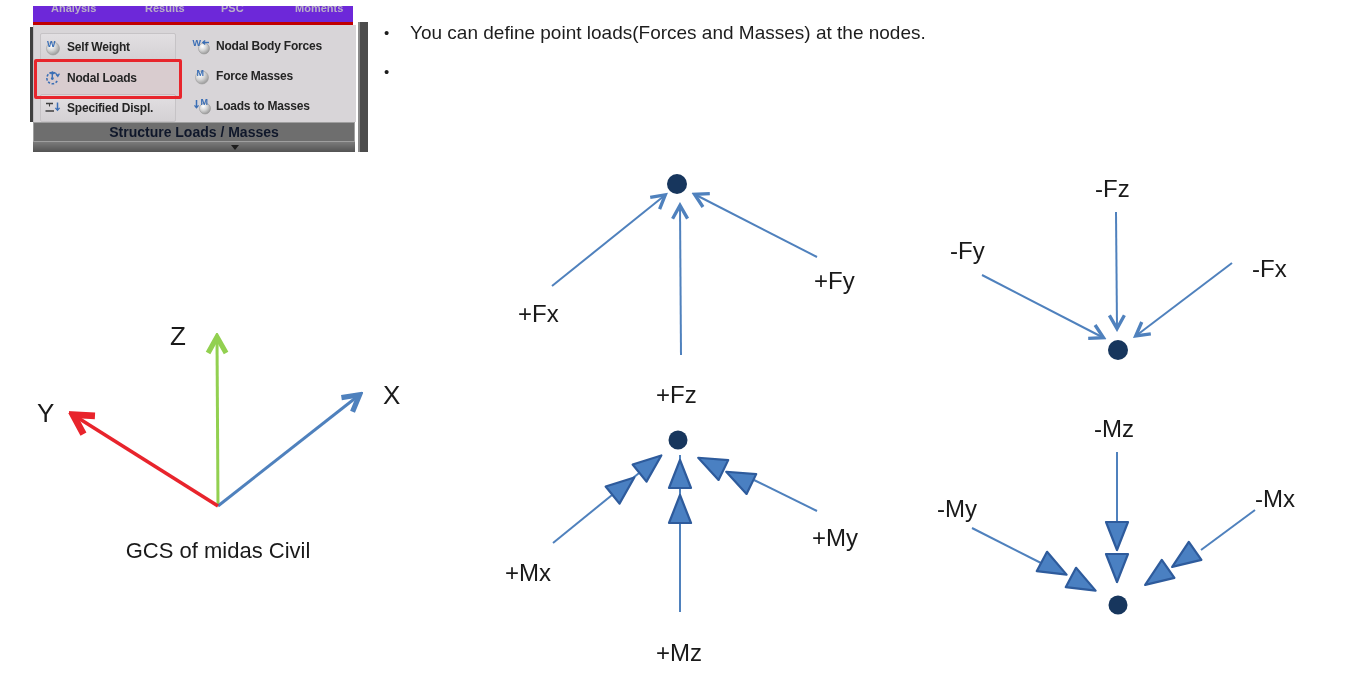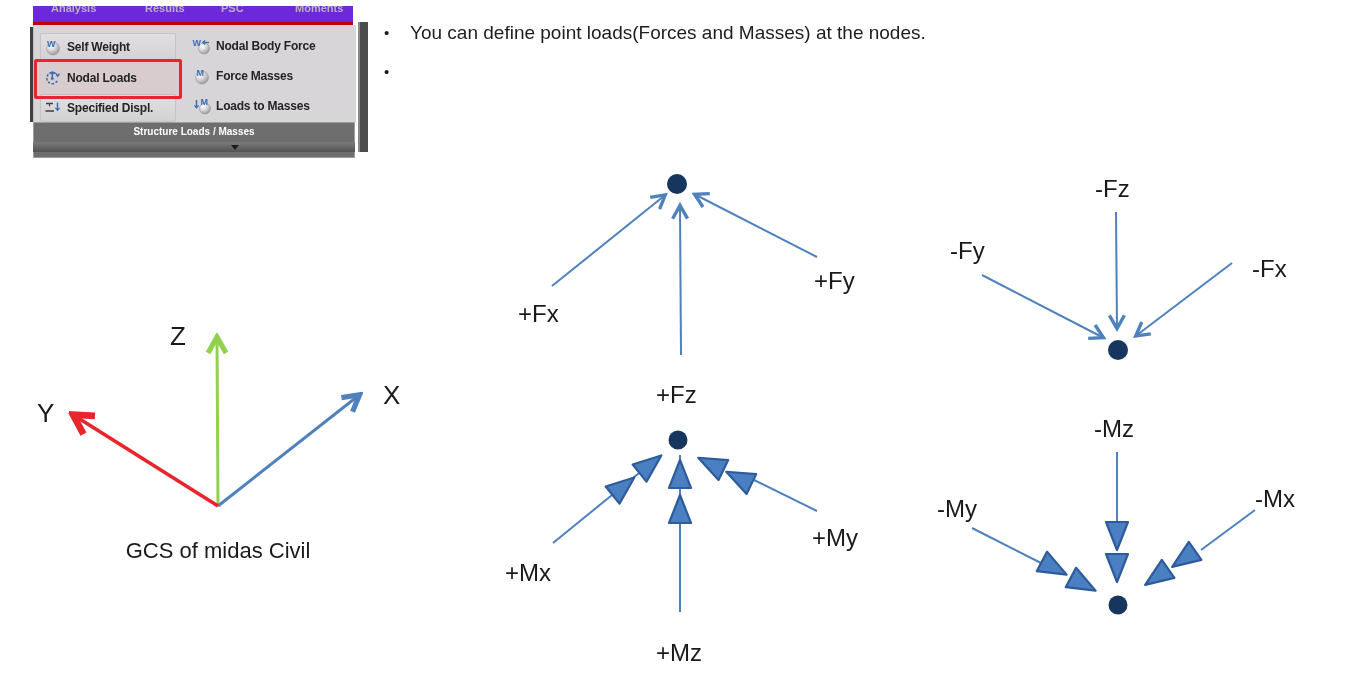--- a/index.html
+++ b/index.html
@@ -18,22 +18,22 @@
   .right-sliver{position:absolute;left:328px;top:16px;width:8px;height:130px;background:#4c4c4c;
                 border-left:2px solid #8a8a8a;}
   .rbtn{position:absolute;height:26px;display:flex;align-items:center;gap:4px;}
   .rbtn .ico{width:20px;height:18px;flex:0 0 20px;}
   .rbtn .lbl{font-size:12px;font-weight:bold;color:#242424;letter-spacing:-.2px;white-space:nowrap;text-align:center;}
   .rbtn.lcol{left:10px;width:132px;border:1px solid #c6c3c6;border-radius:2px;
              background:linear-gradient(#e2dfe2,#d4d1d4);padding-left:2px;}
   .rbtn.rcol{left:162px;width:164px;}
   .hl-box{position:absolute;left:4px;top:53px;width:142px;height:34px;border:3px solid #e8252c;
           border-radius:2px;background:rgba(232,37,44,0.05);z-index:3;}
-  .group-bar{position:absolute;left:3px;top:116px;width:322px;height:36px;background:#6e6e6e;
-             border:1px solid #9f9f9f;box-sizing:border-box;color:#ffffff;font-size:10px;
+  .group-bar{position:absolute;left:3px;top:116px;width:322px;height:20px;background:#6e6e6e;
+             border:1px solid #9f9f9f;box-sizing:border-box;color:#0f172a;font-size:14px;
              font-weight:bold;text-align:center;line-height:18px;}
   .bottom-band{position:absolute;left:3px;top:136px;width:322px;height:10px;
                background:linear-gradient(#7b7b7b,#535353);}
   .band-caret{position:absolute;left:198px;top:3px;width:0;height:0;
               border-left:4px solid transparent;border-right:4px solid transparent;
               border-top:5px solid #1c1c1c;}
 
   
   .bullets{position:absolute;left:380px;top:22px;list-style:none;margin:0;padding:0;}
   .bullets li{position:relative;padding-left:30px;margin-bottom:17px;font-size:19px;
@@ -126,21 +126,21 @@
 
     <div class="rbtn rcol" style="top:27px">
       <span class="ico">
         <svg width="20" height="18">
           <circle cx="12" cy="11.5" r="5.5" fill="url(#sphG)" stroke="#9a9a9a" stroke-width="0.6"></circle>
           <text x="0.5" y="9" class="ico-letter">W</text>
           <path d="M17,5.5 H11" stroke="#3a6eb5" stroke-width="1.4" fill="none"></path>
           <path d="M13.2,3.5 L10.8,5.5 L13.2,7.5" fill="none" stroke="#3a6eb5" stroke-width="1.3"></path>
         </svg>
       </span>
-      <span class="lbl">Nodal Body Force</span>
+      <span class="lbl">Nodal Body Forces</span>
     </div>
 
     <div class="rbtn rcol" style="top:57px">
       <span class="ico">
         <svg width="20" height="18">
           <circle cx="10" cy="10.5" r="6.5" fill="url(#sphG)" stroke="#9a9a9a" stroke-width="0.6"></circle>
           <text x="4.5" y="8.5" class="ico-letter">M</text>
         </svg>
       </span>
       <span class="lbl">Force Masses</span>

